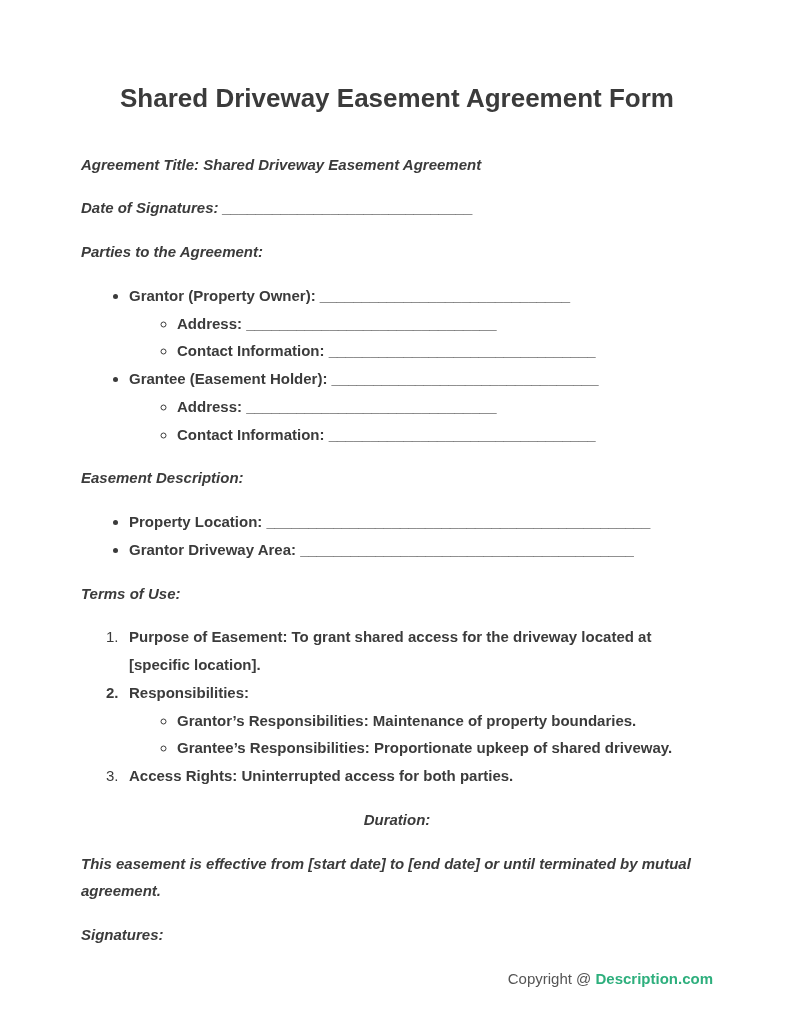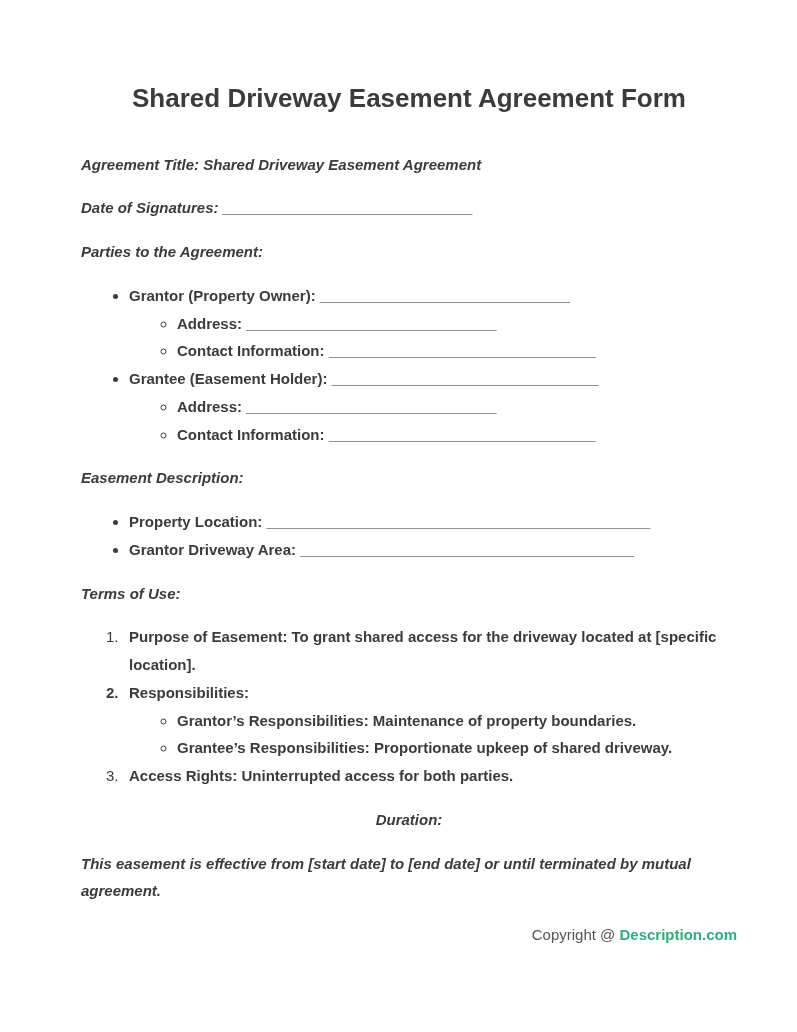--- a/index.html
+++ b/index.html
@@ -5,21 +5,21 @@
   html, body {
     margin: 0;
     padding: 0;
     background: #ffffff;
   }
   .page {
     position: relative;
     width: 797px;
     height: 1032px;
     box-sizing: border-box;
-    padding: 82px 60px 0 81px;
+    padding: 82px 84px 0 81px;
     background: #ffffff;
     color: #3b3b3b;
     font-family: "Liberation Sans", sans-serif;
     font-size: 15px;
     line-height: 1.85;
     font-weight: 700;
   }
   h1.doc-title {
     margin: 0 0 36px 0;
     text-align: center;
@@ -171,19 +171,20 @@
     </div>
     <div class="ol-item">
       <span class="num">3.</span>
       <div class="ol-text">Access Rights: Uninterrupted access for both parties.</div>
     </div>
   </div>
 
   <p class="line tight">Duration:</p>
   <p class="line">This easement is effective from [start date] to [end date] or until terminated by mutual agreement.</p>
 
+  <p class="line">Signatures:</p>
 
   <div class="footer">
     <span class="copyright">Copyright @</span>
     <a class="brand" style="color: rgb(46, 175, 125);">Description.com</a>
   </div>
 
 </div>
 
 </body></html>

